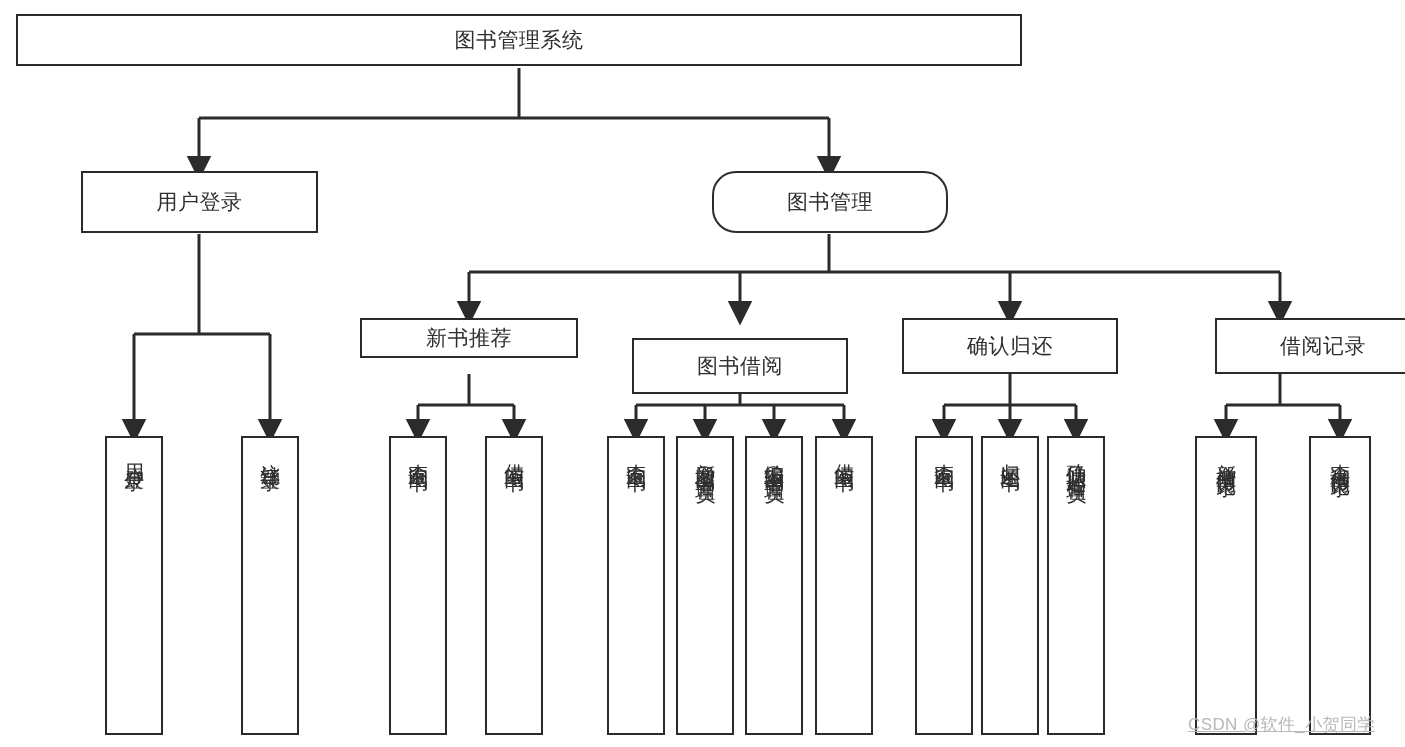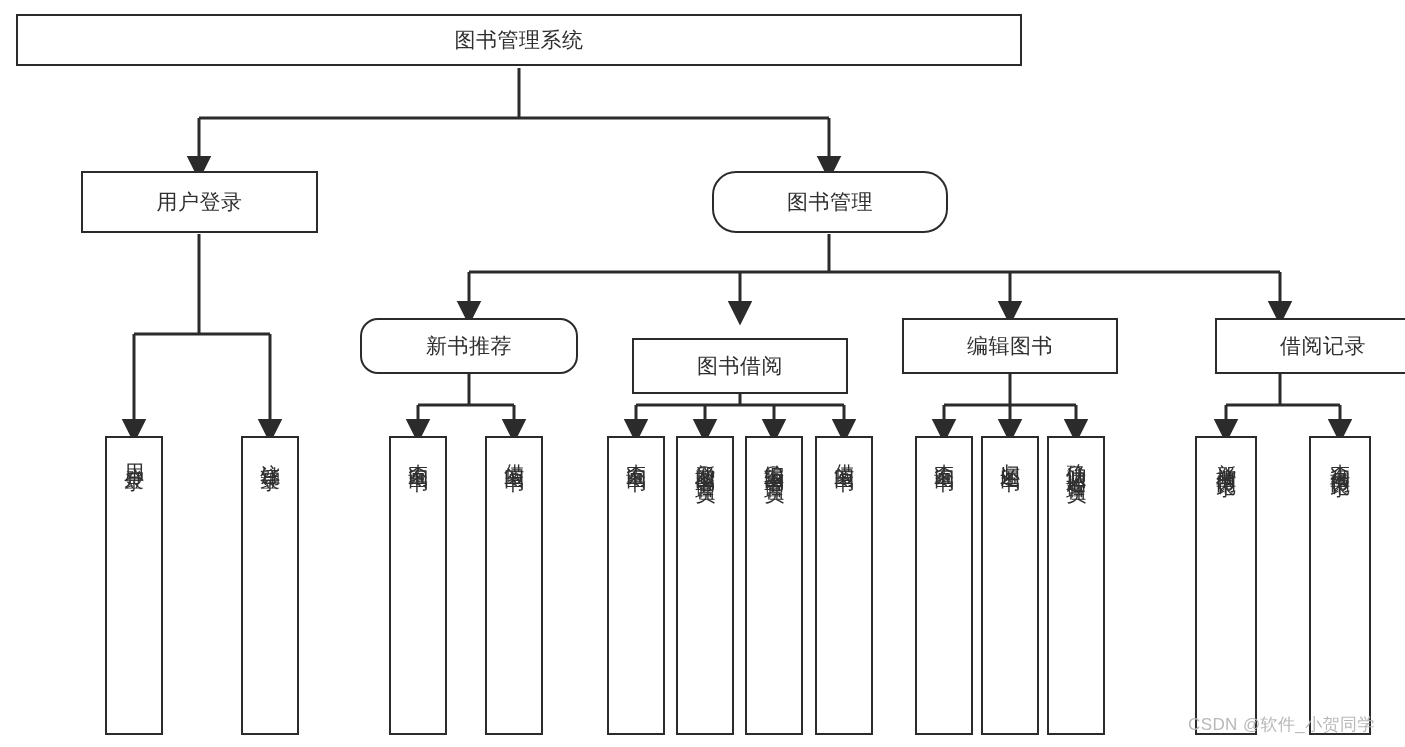--- a/index.html
+++ b/index.html
@@ -57,20 +57,21 @@
     font-size: 20px;
     white-space: nowrap;
   }
   #watermark {
     position: absolute;
     color: #b8b8b8;
     font-size: 17px;
     letter-spacing: 0.4px;
     white-space: nowrap;
     user-select: none;
+    text-decoration: underline;
   }
 </style>
 </head>
 <body>
 
 <div id="canvas">
 
   <svg id="diagram-svg" viewBox="0 0 1405 747">
     <defs>
       <marker id="arrow" viewBox="0 0 12 12" refX="5" refY="6" markerWidth="9" markerHeight="9" orient="auto-start-reverse">
@@ -129,30 +130,30 @@
   </div>
 
   <div class="node-box" style="left:81px; top:171px; width:237px; height:62px;">
     <span class="node-label">用户登录</span>
   </div>
 
   <div class="node-box" style="left:712px; top:171px; width:236px; height:62px;border-radius:24px;">
     <span class="node-label">图书管理</span>
   </div>
 
-  <div class="node-box" style="left:360px; top:318px; width:218px; height:56px;border-radius:18px;">
+  <div class="node-box" style="left:360px; top:318px; width:218px; height:40px;">
     <span class="node-label">新书推荐</span>
   </div>
 
   <div class="node-box" style="left:632px; top:318px; width:216px; height:56px;margin-top:20px;">
     <span class="node-label">图书借阅</span>
   </div>
 
   <div class="node-box" style="left:902px; top:318px; width:216px; height:56px;">
-    <span class="node-label">编辑图书</span>
+    <span class="node-label">确认归还</span>
   </div>
 
   <div class="node-box" style="left:1215px; top:318px; width:216px; height:56px;">
     <span class="node-label">借阅记录</span>
   </div>
 
   <div class="node-box vertical" style="left:105px; top:436px; width:58px; height:299px;">
     <span class="node-label">用户登录</span>
   </div>
 

